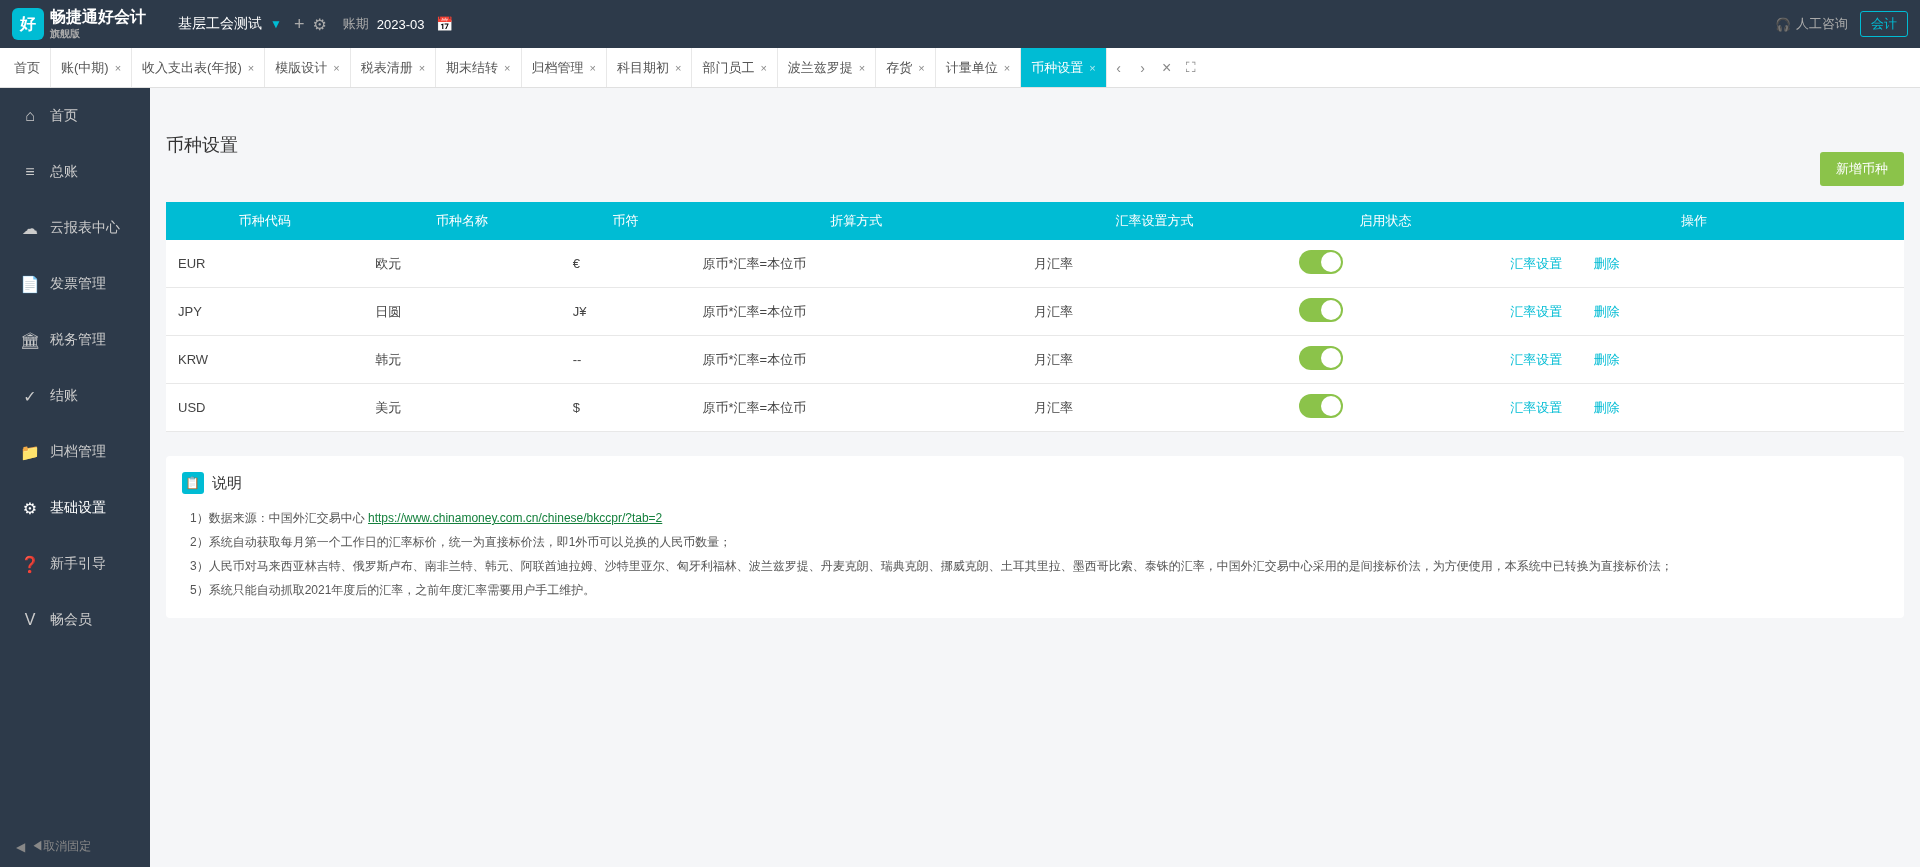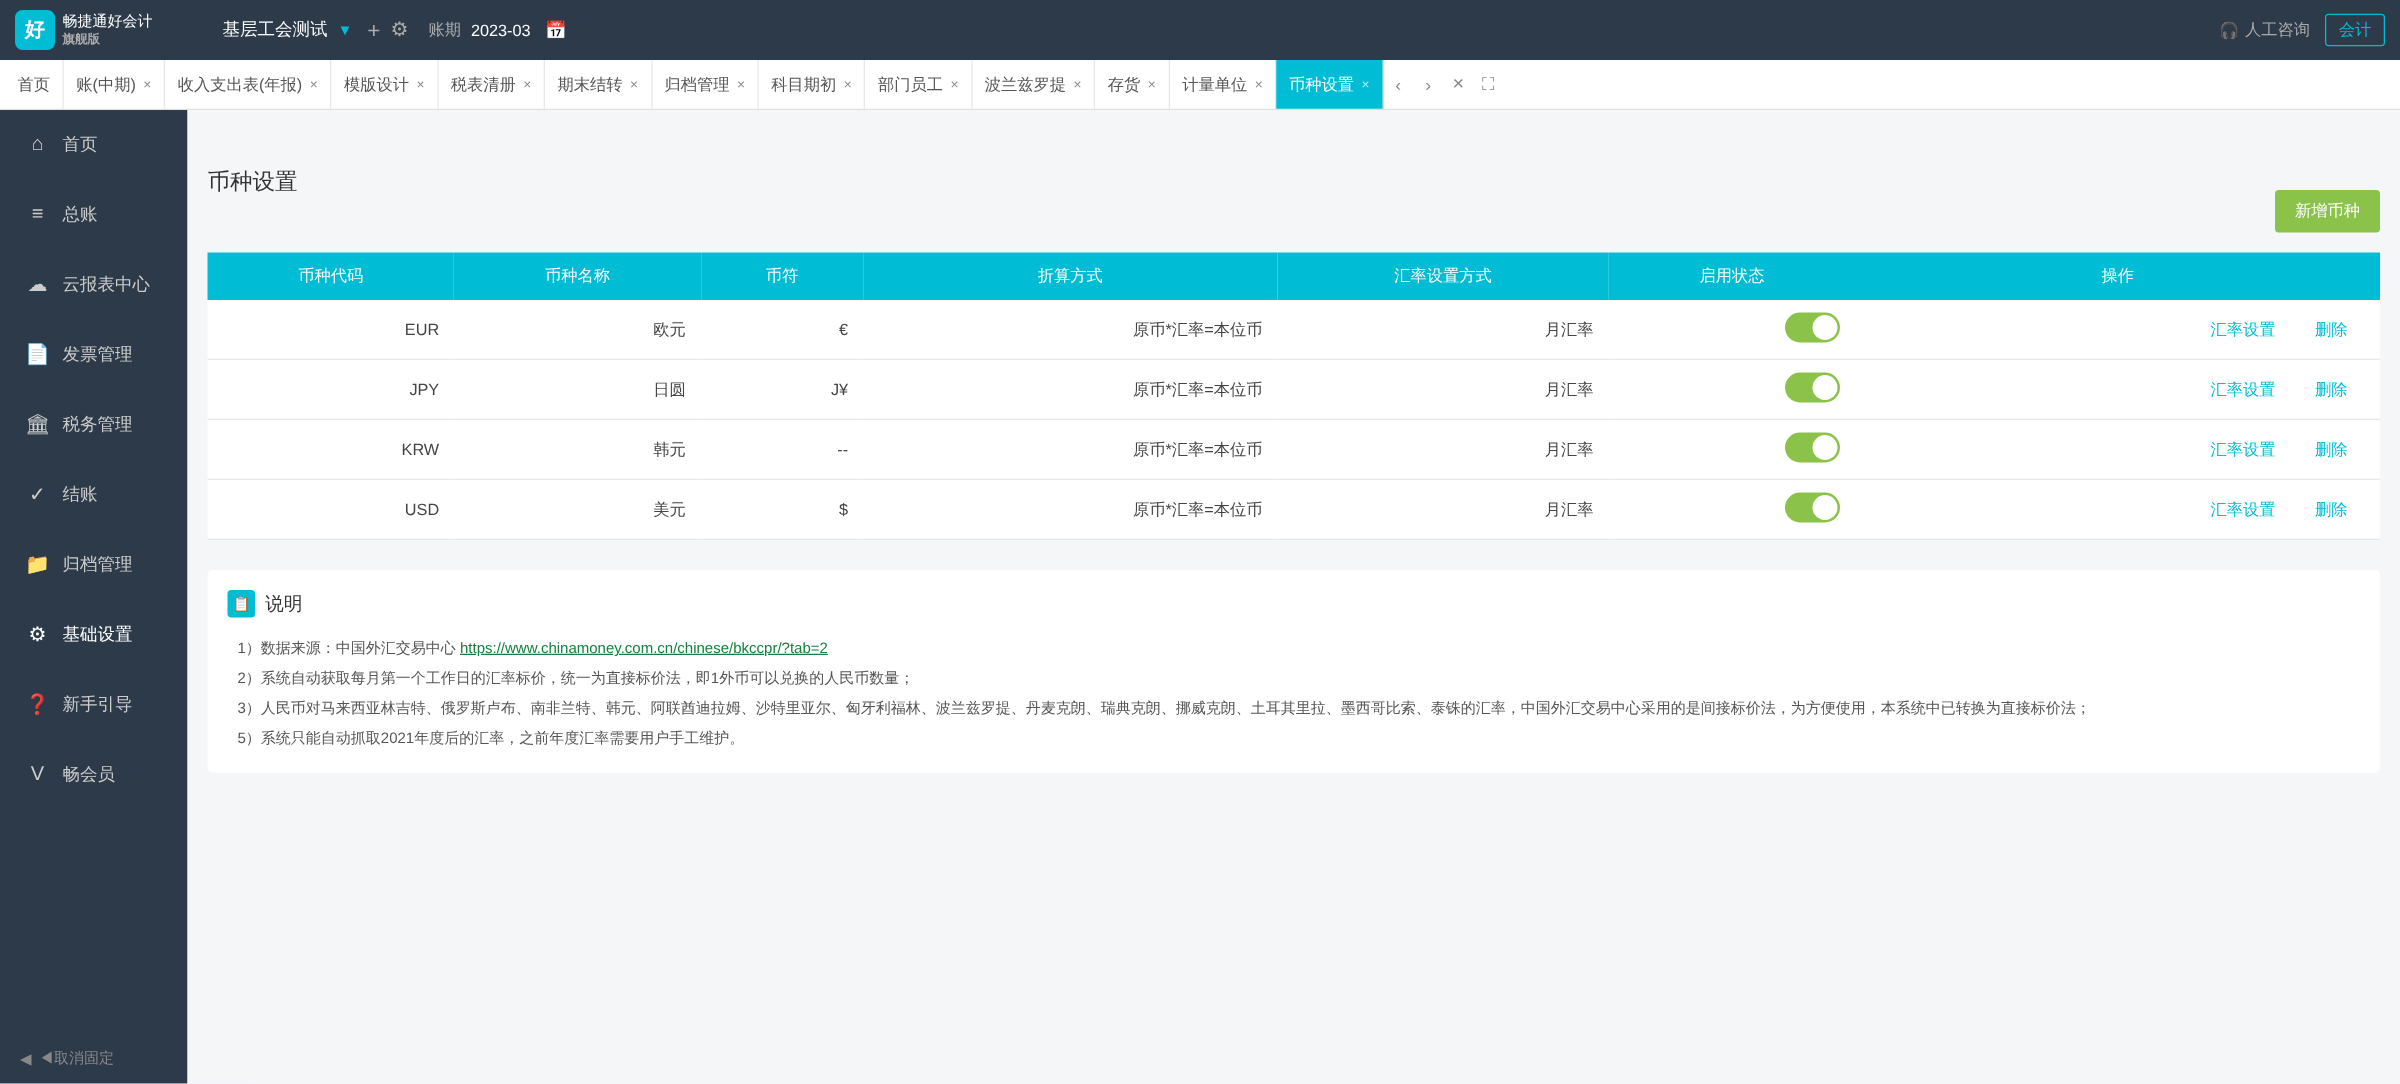--- a/index.html
+++ b/index.html
@@ -21,21 +21,21 @@
       gap: 6px;
       width: 150px;
     }
     .logo-icon {
       width: 32px; height: 32px;
       background: #00bcd4;
       border-radius: 6px;
       display: flex; align-items: center; justify-content: center;
       color: white; font-size: 16px; font-weight: bold;
     }
-    .logo-text { color: white; font-size: 12px; font-weight: normal; line-height: 1.2; }
+    .logo-text { color: white; font-size: 16px; font-weight: bold; line-height: 1.2; }
     .logo-sub { color: #aaa; font-size: 10px; font-weight: bold; }
 
     .header-center {
       flex: 1;
       display: flex;
       align-items: center;
       gap: 8px;
       padding-left: 16px;
     }
     .company-name {
@@ -205,21 +205,21 @@
       font-weight: 500;
       font-size: 13px;
       border: none;
       margin-left: 48px;
     }
     .data-table tbody tr {
       border-bottom: 1px solid #e8e8e8;
     }
     .data-table tbody td {
       padding: 10px 12px;
-      text-align: right;
+      text-align: left;
       font-size: 13px;
       color: #444;
     }
     .action-link {
       color: #00bcd4;
       cursor: pointer;
       margin: 0 14px;
     }
     .action-link.delete { color: #00bcd4; }
 

